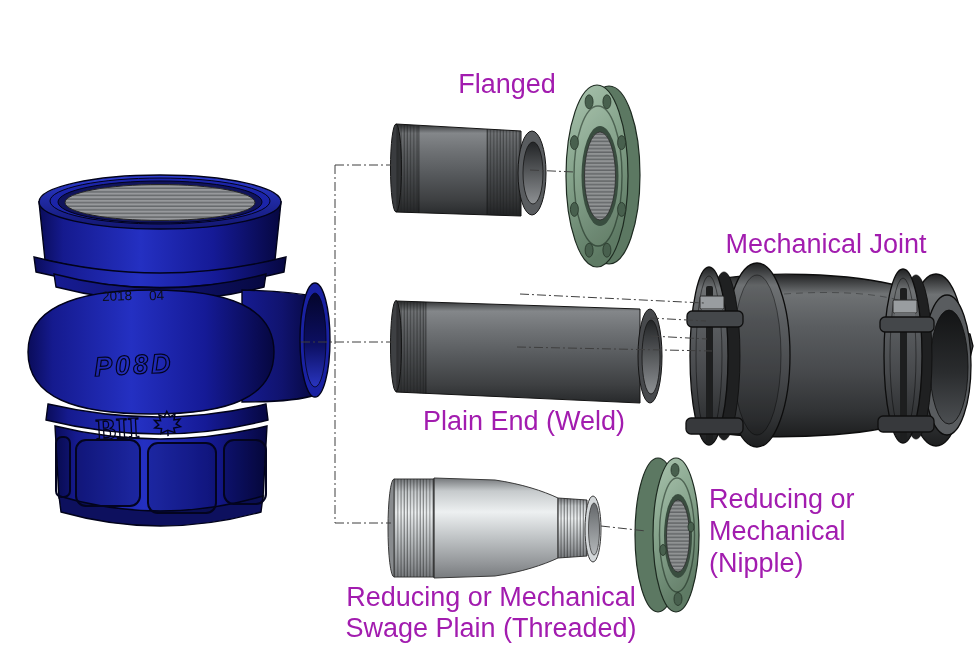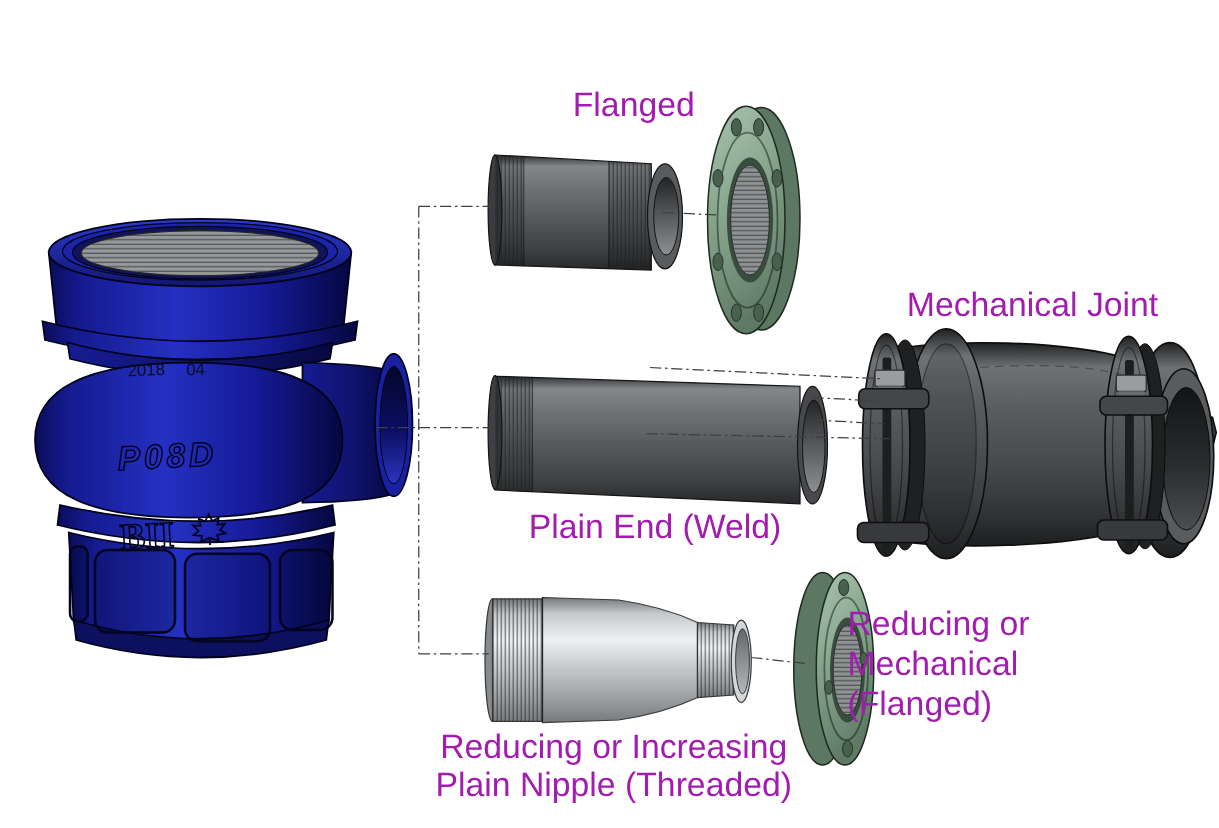--- a/index.html
+++ b/index.html
@@ -258,24 +258,24 @@
     <line x1="601" y1="526" x2="646" y2="531"></line>
   </g>
 </svg>
 
 <div class="lbl center" style="left:437px;top:69px;width:140px;">Flanged</div>
 
 <div class="lbl center" style="left:711px;top:229px;width:230px;">Mechanical Joint</div>
 
 <div class="lbl center" style="left:402px;top:406px;width:244px;">Plain End (Weld)</div>
 
-<div class="lbl multi" style="left:678px;top:483px;width:200px;">
+<div class="lbl multi" style="left:709px;top:483px;width:200px;">
   <span class="line">Reducing or</span>
   <span class="line">Mechanical</span>
-  <span class="line">(Flanged)</span>
+  <span class="line">(Nipple)</span>
 </div>
 
 <div class="lbl center swage-l" style="left:315px;top:582px;width:352px;">
-  <span class="line">Reducing or Increasing</span>
-  <span class="line">Plain Nipple (Threaded)</span>
+  <span class="line">Reducing or Mechanical</span>
+  <span class="line">Swage Plain (Threaded)</span>
 </div>
 
 </div>
 
 </body></html>

